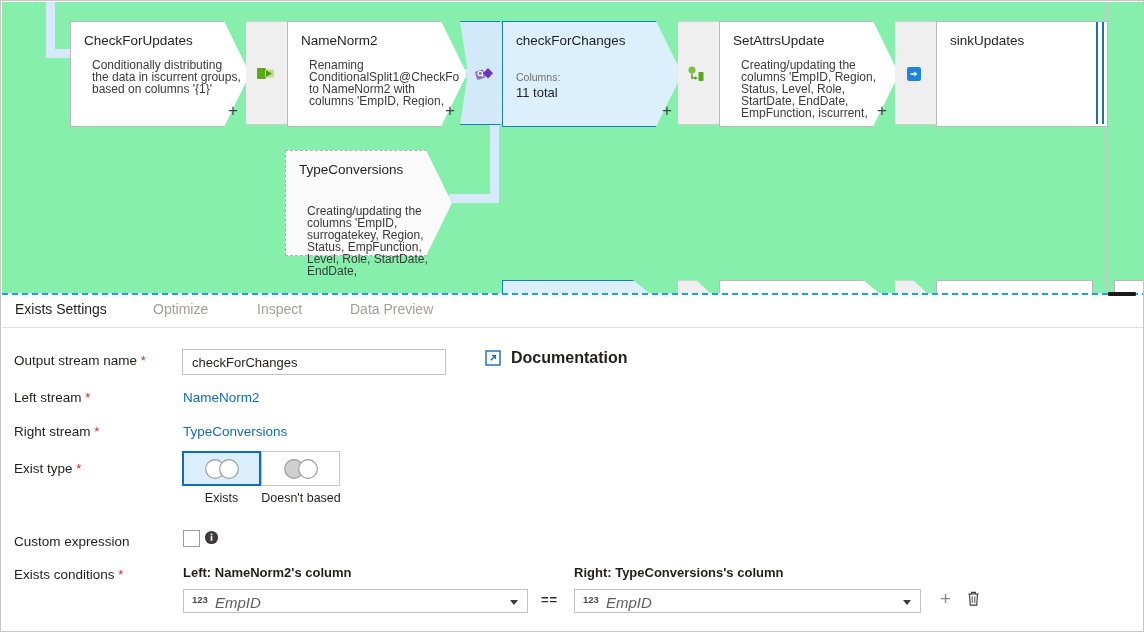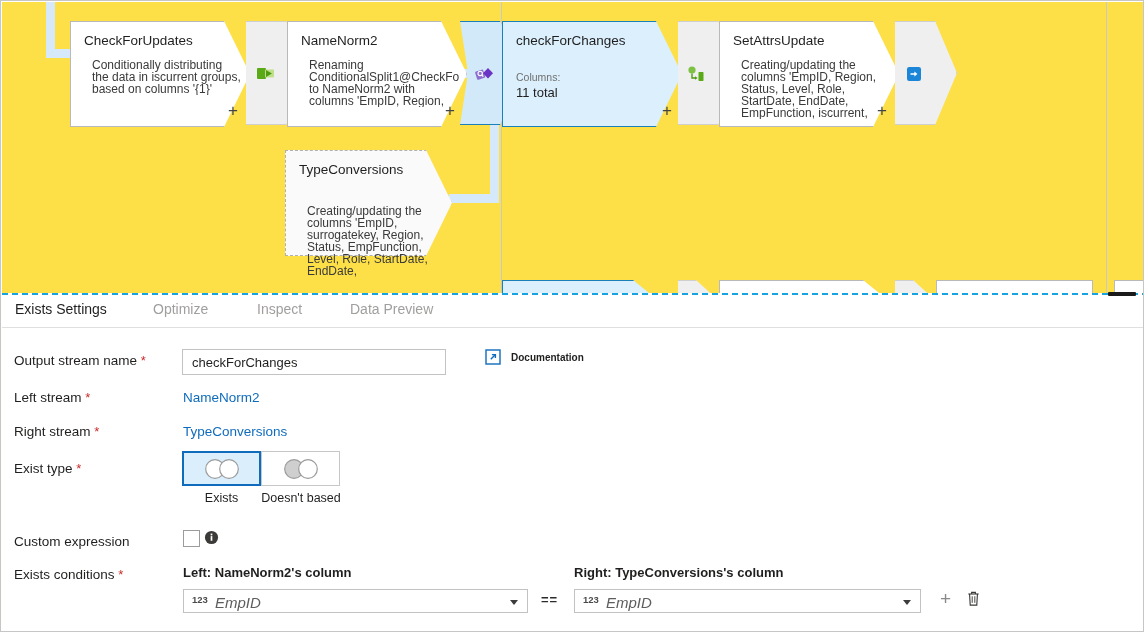--- a/index.html
+++ b/index.html
@@ -24,21 +24,21 @@
     box-sizing: border-box;
     background: #ffffff;
     overflow: hidden;
   }
 
   
   #canvas {
     position: absolute;
     left: 1px; top: 1px;
     width: 1142px; height: 291px;
-    background: #fde047;
+    background: #86efac;
     overflow: hidden;
   }
 
   
   .pipe { position: absolute; background: #d6e9fb; }
 
   
   .vline { position: absolute; width: 1px; background: #c9c9c9; }
 
   
@@ -191,21 +191,21 @@
 
   #doc-link {
     position: absolute;
     left: 483px; top: 351px;
     display: flex;
     align-items: center;
     gap: 10px;
     cursor: pointer;
   }
   #doc-link .doc-text {
-    font-size: 10px;
+    font-size: 16px;
     font-weight: bold;
     color: #201f1e;
   }
 
   
   .venn-opt {
     position: absolute;
     box-sizing: border-box;
     width: 79px; height: 35px;
     border: 1px solid #c7c7c7;
@@ -379,20 +379,26 @@
     </div>
 
     <div class="chev" style="left:893px; top:19px; width:62px; height:104px;">
       <svg class="chev-icon" viewBox="0 0 20 20" style="left:9px; top:42px;">
         <rect x="3" y="3" width="14" height="14" rx="2.2" fill="#1b86d8"></rect>
         <path d="M6.5 10 L12 10" stroke="#ffffff" stroke-width="1.6"></path>
         <path d="M10.4 7.4 L13.4 10 L10.4 12.6 Z" fill="#ffffff"></path>
       </svg>
     </div>
 
+    <div class="node" style="left:934px; top:19px; width:170px; height:104px;">
+      <div class="node-body" style="clip-path:none;"></div>
+      <div class="node-title">sinkUpdates</div>
+      <div class="sinkbar" style="left:160px; top:1px; height:102px;"></div>
+      <div class="sinkbar" style="left:166px; top:1px; height:102px;"></div>
+    </div>
 
     <div class="node dashed" style="left:283px; top:148px; width:165px; height:104px;">
       <div class="node-body"></div>
       <div class="node-title">TypeConversions</div>
       <div class="node-desc" style="top:55px; width:148px;">Creating/updating the columns 'EmpID, surrogatekey, Region, Status, EmpFunction, Level, Role, StartDate, EndDate,</div>
     </div>
 
     <div class="node selected" style="left:500px; top:278px; width:155px; height:40px;">
       <div class="node-body"></div>
     </div>

